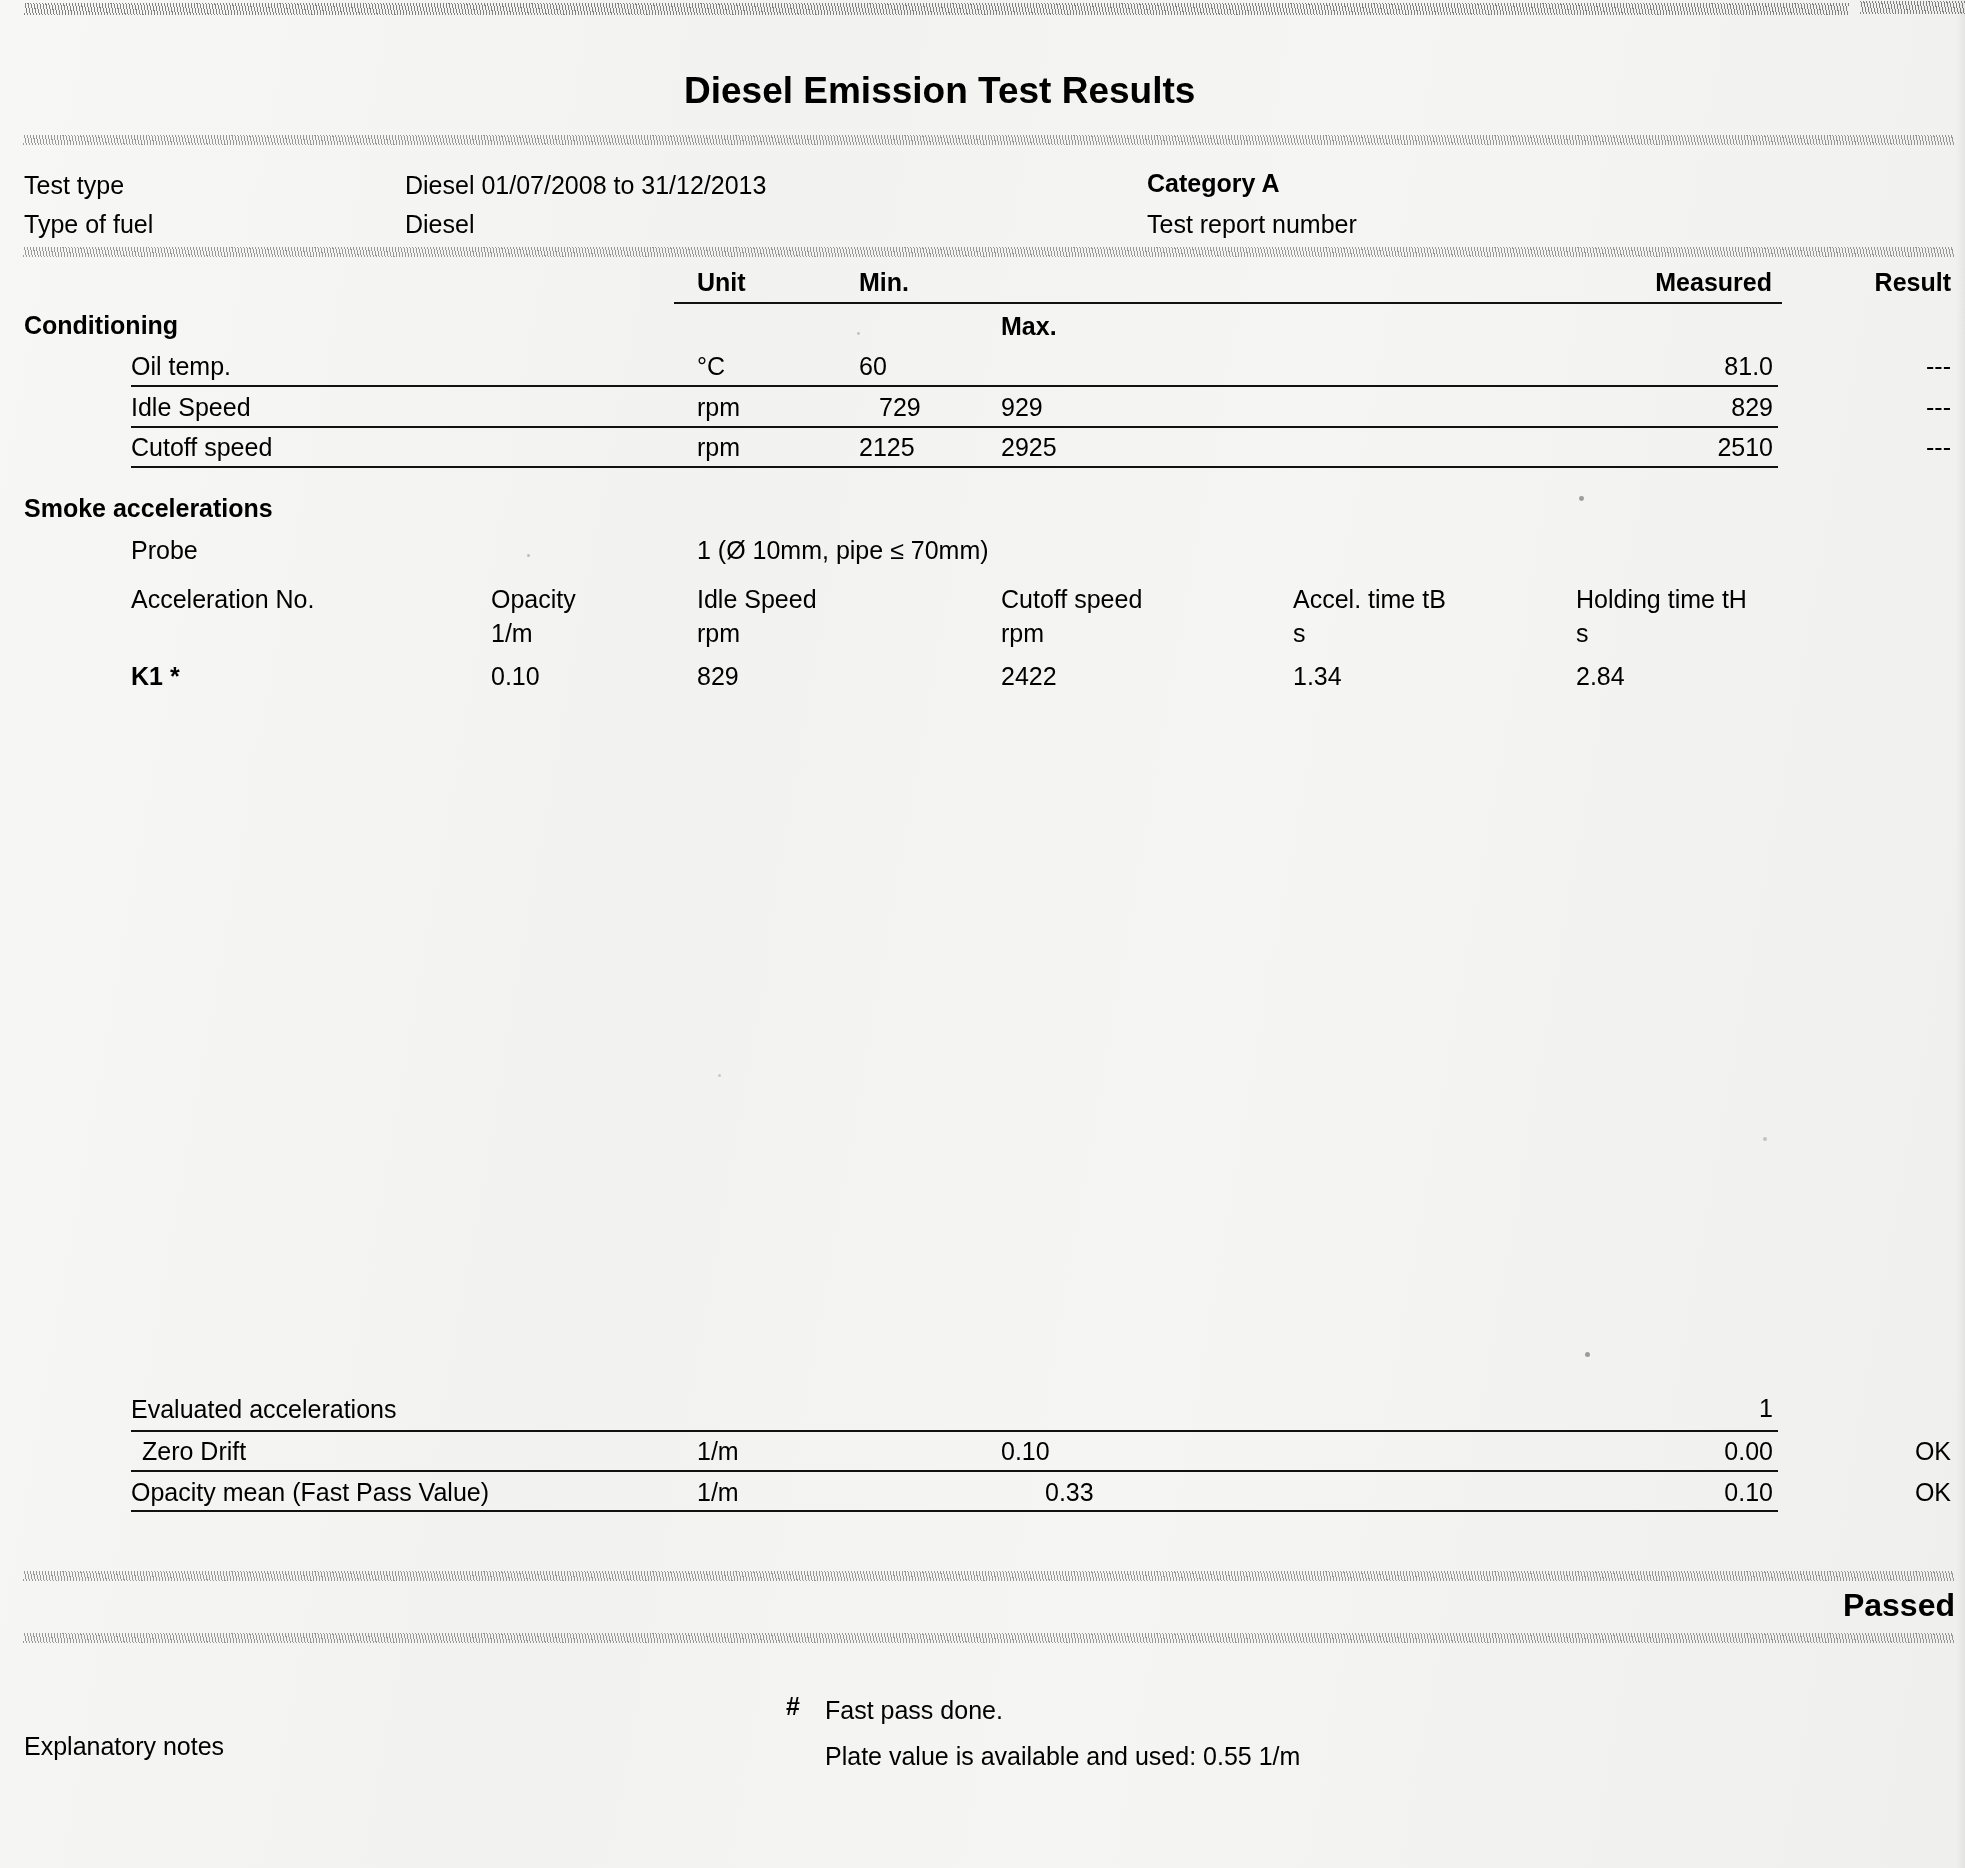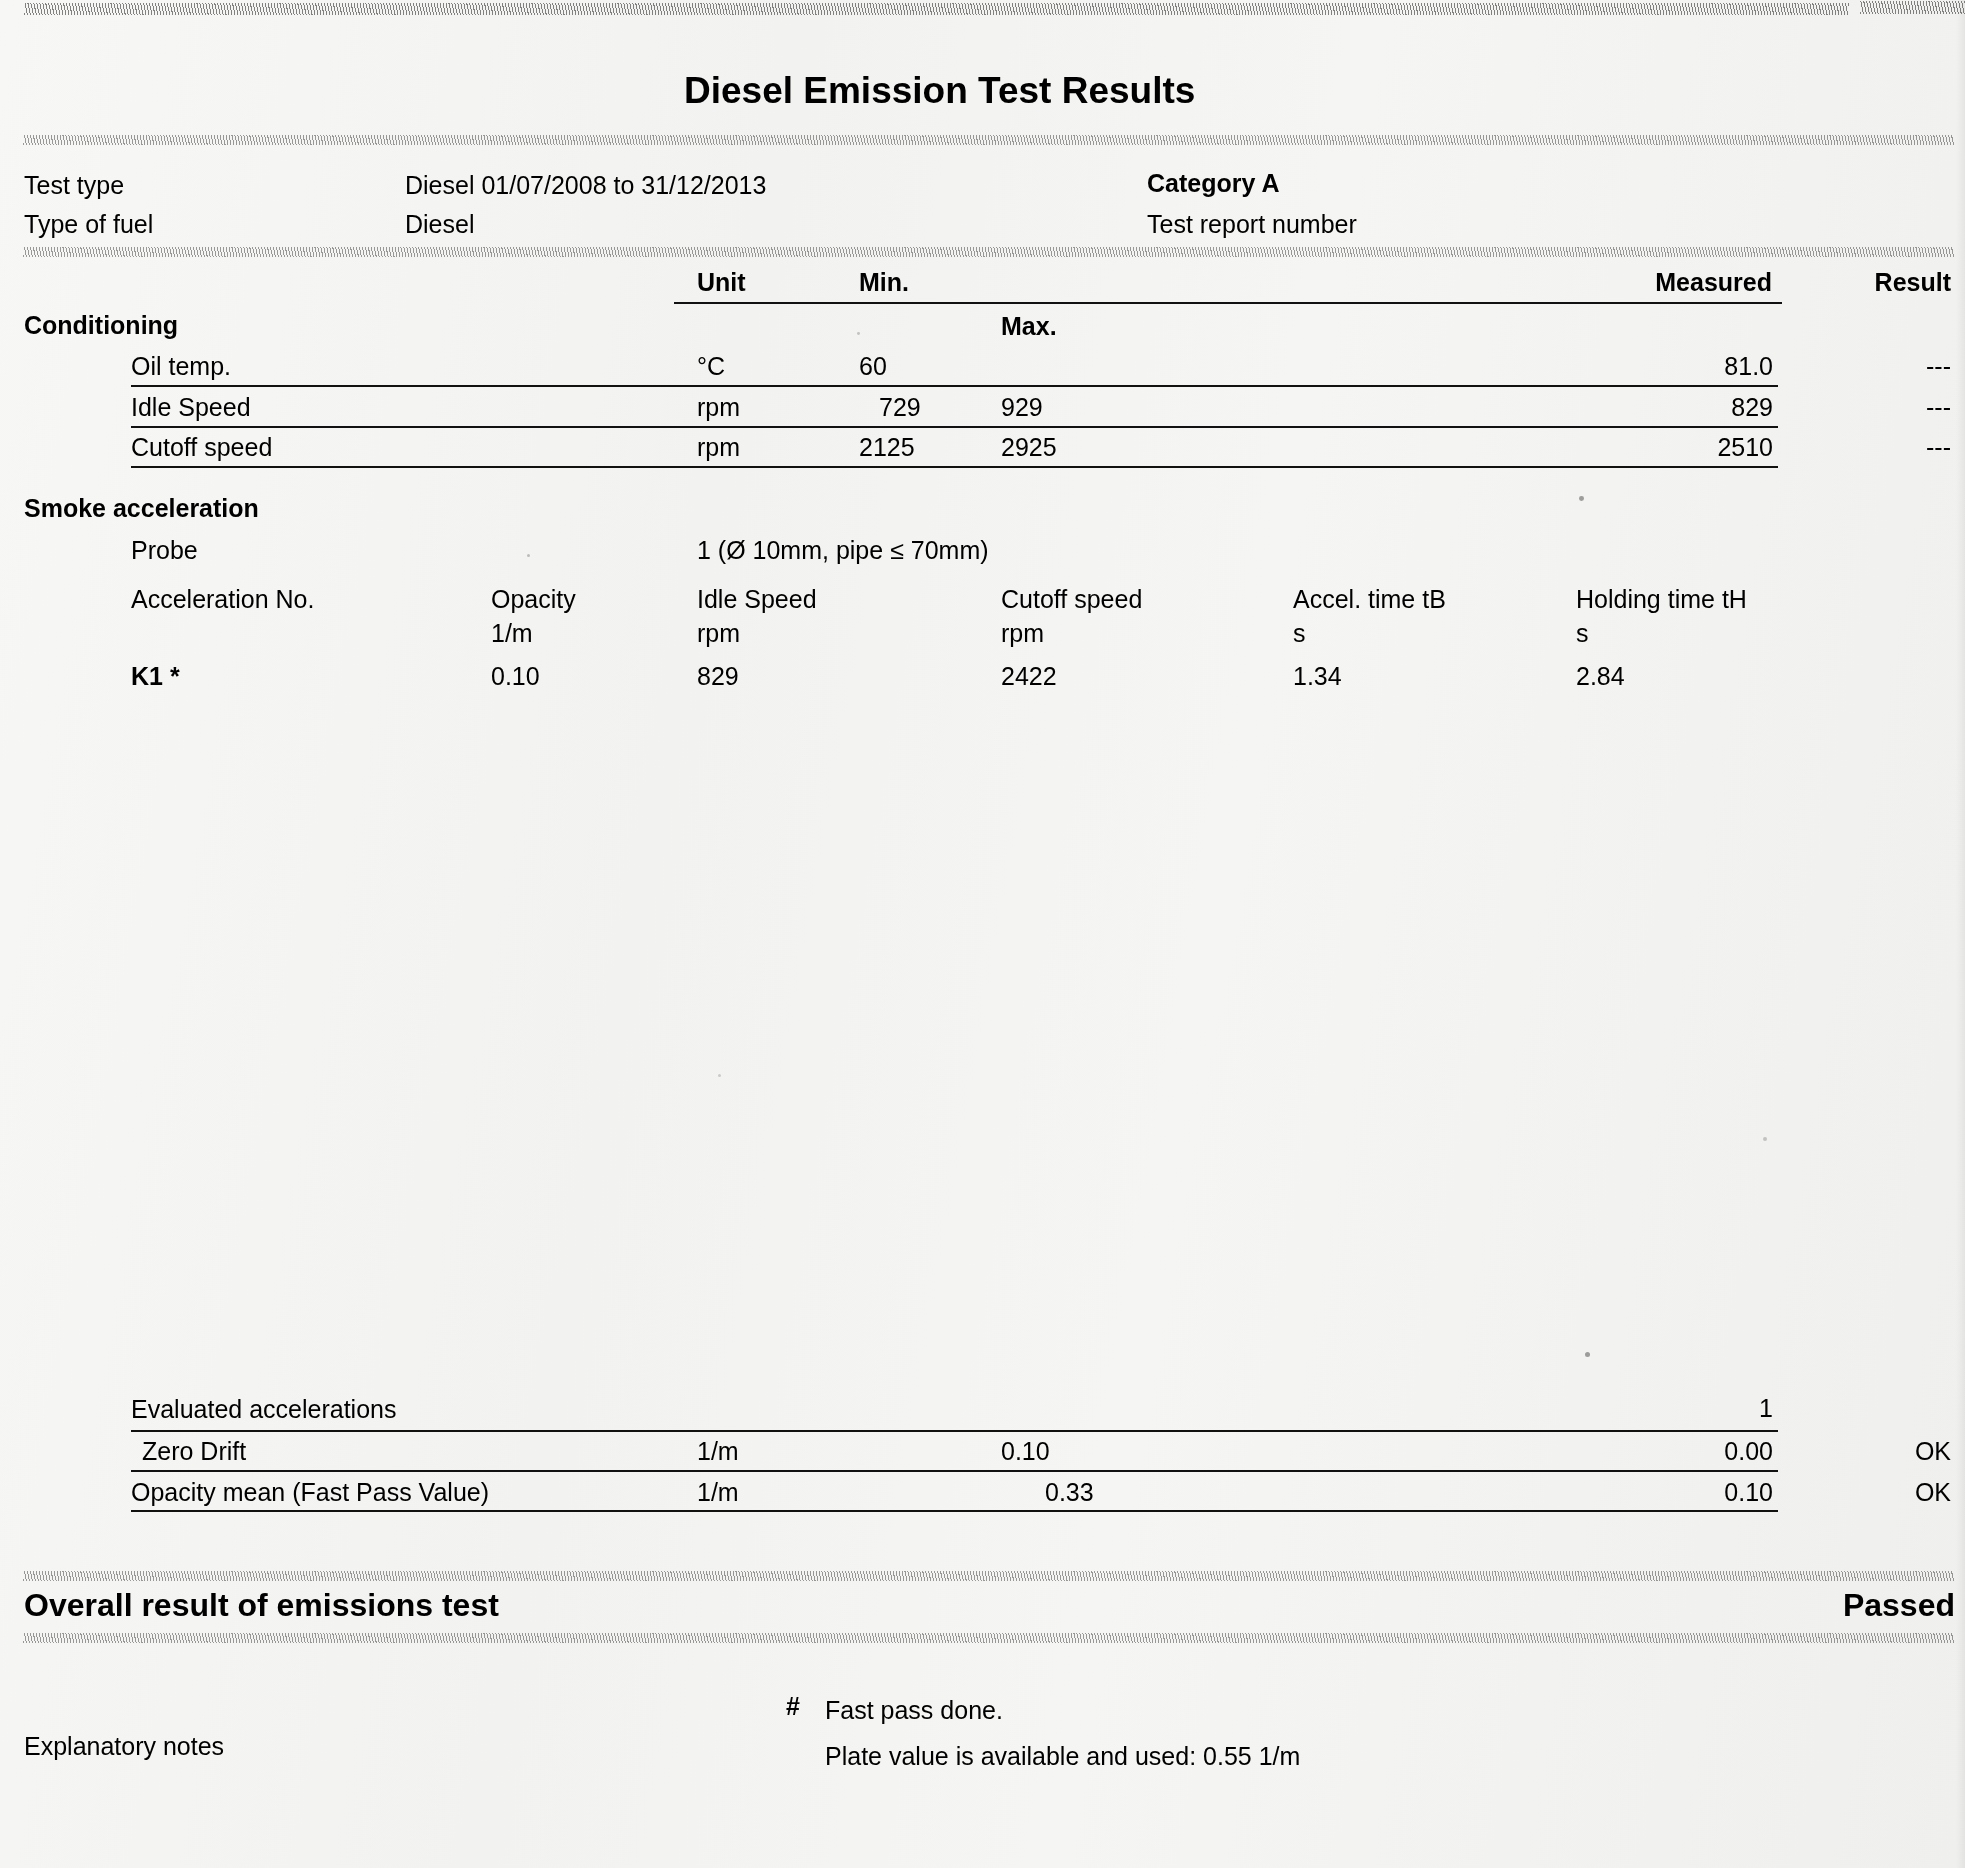--- a/index.html
+++ b/index.html
@@ -132,21 +132,21 @@
   <div class="rule" style="left:131px; top:426px; width:1647px;"></div>
 
   <div class="t" style="left:131px; top:435px;">Cutoff speed</div>
   <div class="t" style="left:697px; top:435px;">rpm</div>
   <div class="t" style="left:859px; top:435px;">2125</div>
   <div class="t" style="left:1001px; top:435px;">2925</div>
   <div class="t rcol" style="left:1459px; top:435px; width:314px;">2510</div>
   <div class="t rcol" style="left:1715px; top:435px; width:236px;">---</div>
   <div class="rule" style="left:131px; top:466px; width:1647px;"></div>
 
-  <div class="t b" style="left:24px; top:496px;">Smoke acceleration</div>
+  <div class="t b" style="left:24px; top:496px;">Smoke accelerations</div>
 
   <div class="t" style="left:131px; top:538px;">Probe</div>
   <div class="t" style="left:697px; top:538px;">1 (Ø 10mm, pipe ≤ 70mm)</div>
 
   <div class="t" style="left:131px; top:587px;">Acceleration No.</div>
   <div class="t" style="left:491px; top:587px;">Opacity</div>
   <div class="t" style="left:697px; top:587px;">Idle Speed</div>
   <div class="t" style="left:1001px; top:587px;">Cutoff speed</div>
   <div class="t" style="left:1293px; top:587px;">Accel. time tB</div>
   <div class="t" style="left:1576px; top:587px;">Holding time tH</div>
@@ -184,21 +184,20 @@
 
   <div class="t" style="left:131px; top:1480px;">Opacity mean (Fast Pass Value)</div>
   <div class="t" style="left:697px; top:1480px;">1/m</div>
   <div class="t" style="left:1001px; top:1480px;margin-left:44px;">0.33</div>
   <div class="t rcol" style="left:1459px; top:1480px; width:314px;">0.10</div>
   <div class="t rcol" style="left:1715px; top:1480px; width:236px;">OK</div>
   <div class="rule" style="left:131px; top:1510px; width:1647px;"></div>
 
   <div class="hatch-bar thin" style="left:23px; top:1571px; width:1931px;"></div>
 
-  <div class="t big" style="left:24px; top:1589px;">Overall result of emissions test</div>
   <div class="t big rcol" style="left:1589px; top:1589px; width:366px;">Passed</div>
 
   <div class="hatch-bar thin" style="left:23px; top:1633px; width:1931px;"></div>
 
   <div class="t" style="left:24px; top:1698px;margin-top:36px;">Explanatory notes</div>
   <div class="t b" style="left:786px; top:1694px;">#</div>
   <div class="t" style="left:825px; top:1698px;">Fast pass done.</div>
   <div class="t" style="left:825px; top:1744px;">Plate value is available and used: 0.55 1/m</div>
 </div>
 

